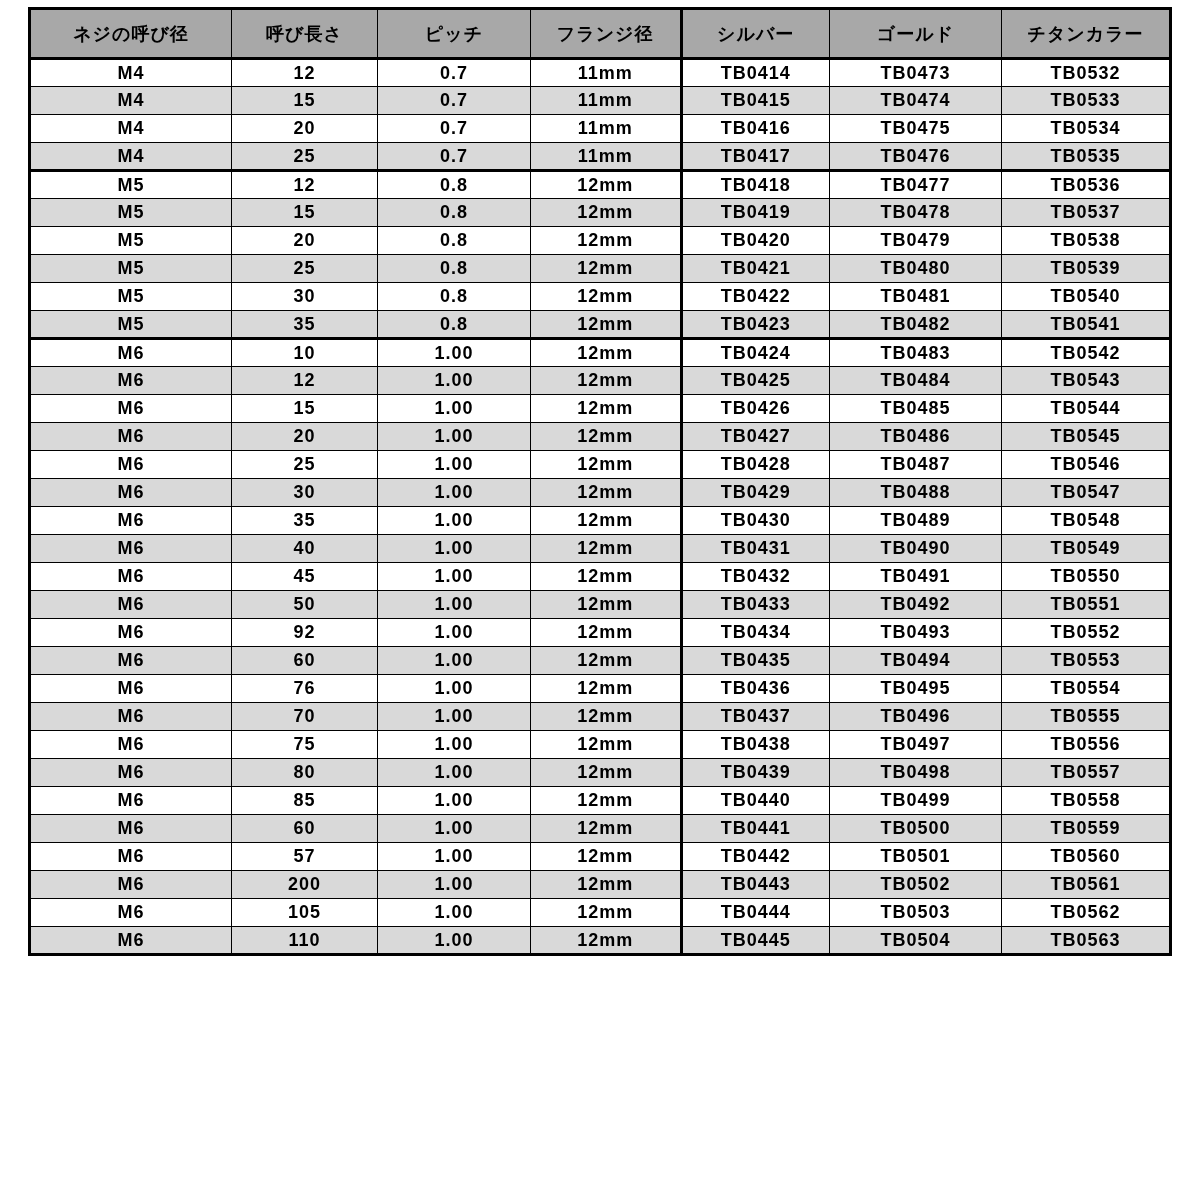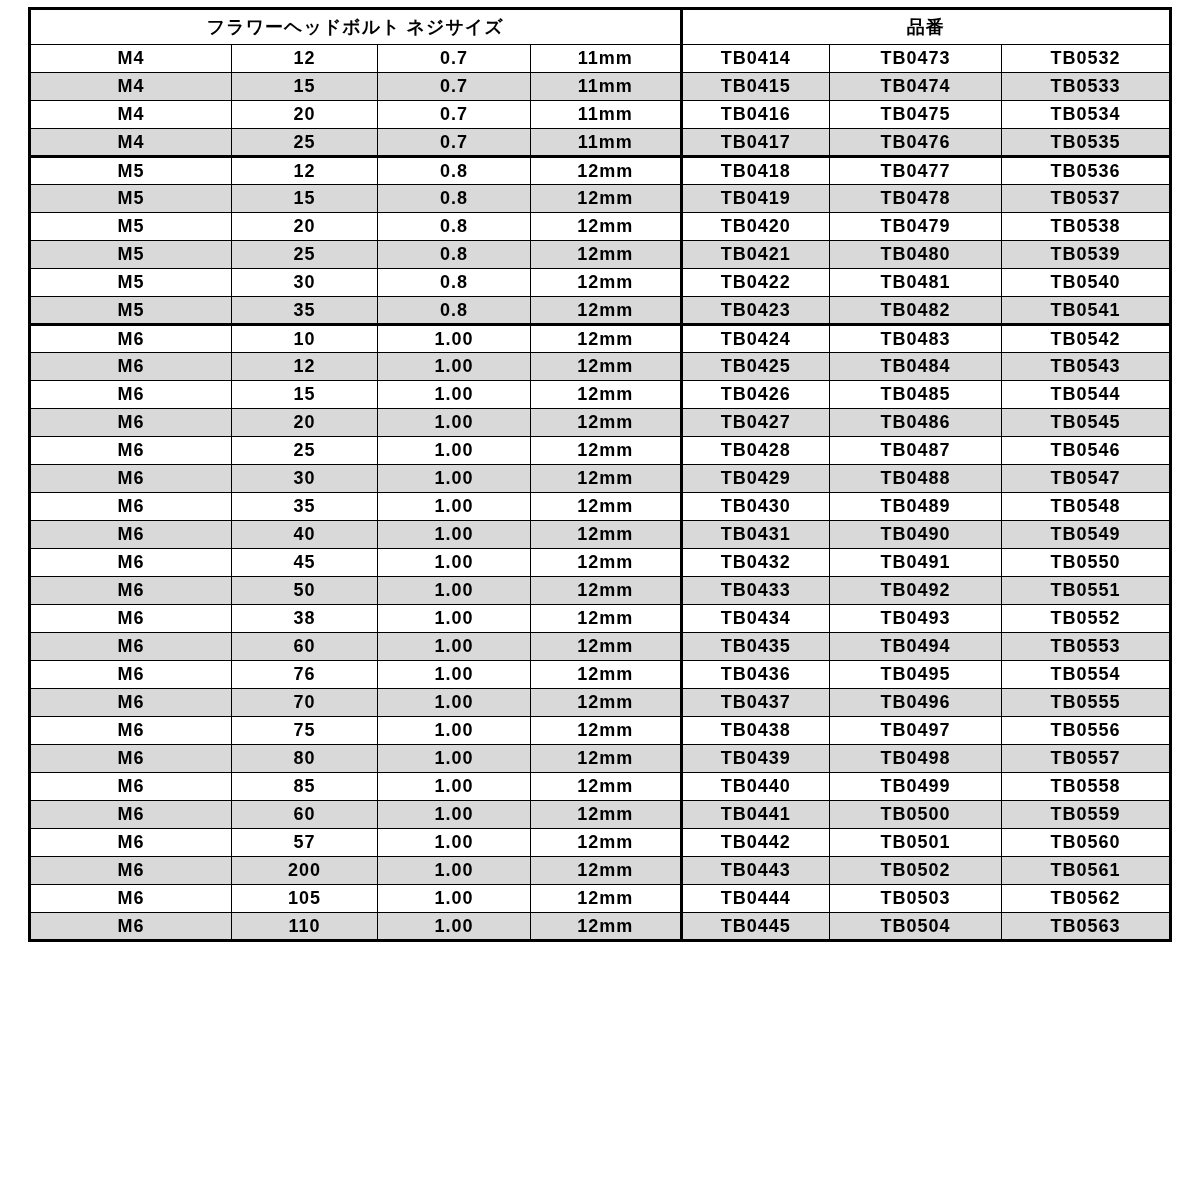--- a/index.html
+++ b/index.html
@@ -62,23 +62,28 @@
     <colgroup>
       <col style="width:17.7%">
       <col style="width:12.8%">
       <col style="width:13.4%">
       <col style="width:13.2%">
       <col style="width:13.0%">
       <col style="width:15.1%">
       <col style="width:14.8%">
     </colgroup>
     <thead data-name="table-head">
-      <tr data-name="group-header-row">
-          <th colspan="4" data-name="group-header-screw-size">フラワーヘッドボルト ネジサイズ</th>
-          <th colspan="3" class="thick-left" data-name="group-header-part-number">品番</th>
+      <tr data-name="column-header-row">
+          <th data-name="column-header">ネジの呼び径</th>
+          <th data-name="column-header">呼び長さ</th>
+          <th data-name="column-header">ピッチ</th>
+          <th data-name="column-header">フランジ径</th>
+          <th class="thick-left" data-name="column-header">シルバー</th>
+          <th data-name="column-header">ゴールド</th>
+          <th data-name="column-header">チタンカラー</th>
         </tr>
     </thead>
     <tbody data-name="table-body">
         <tr data-name="table-row">
           <td data-name="table-cell">M4</td>
           <td data-name="table-cell">12</td>
           <td data-name="table-cell">0.7</td>
           <td data-name="table-cell">11mm</td>
           <td class="thick-left" data-name="table-cell">TB0414</td>
           <td data-name="table-cell">TB0473</td>
@@ -250,21 +255,21 @@
           <td data-name="table-cell">M6</td>
           <td data-name="table-cell">50</td>
           <td data-name="table-cell">1.00</td>
           <td data-name="table-cell">12mm</td>
           <td class="thick-left" data-name="table-cell">TB0433</td>
           <td data-name="table-cell">TB0492</td>
           <td data-name="table-cell">TB0551</td>
         </tr>
         <tr data-name="table-row">
           <td data-name="table-cell">M6</td>
-          <td data-name="table-cell">38</td>
+          <td data-name="table-cell">92</td>
           <td data-name="table-cell">1.00</td>
           <td data-name="table-cell">12mm</td>
           <td class="thick-left" data-name="table-cell">TB0434</td>
           <td data-name="table-cell">TB0493</td>
           <td data-name="table-cell">TB0552</td>
         </tr>
         <tr data-name="table-row" class="stripe">
           <td data-name="table-cell">M6</td>
           <td data-name="table-cell">60</td>
           <td data-name="table-cell">1.00</td>

